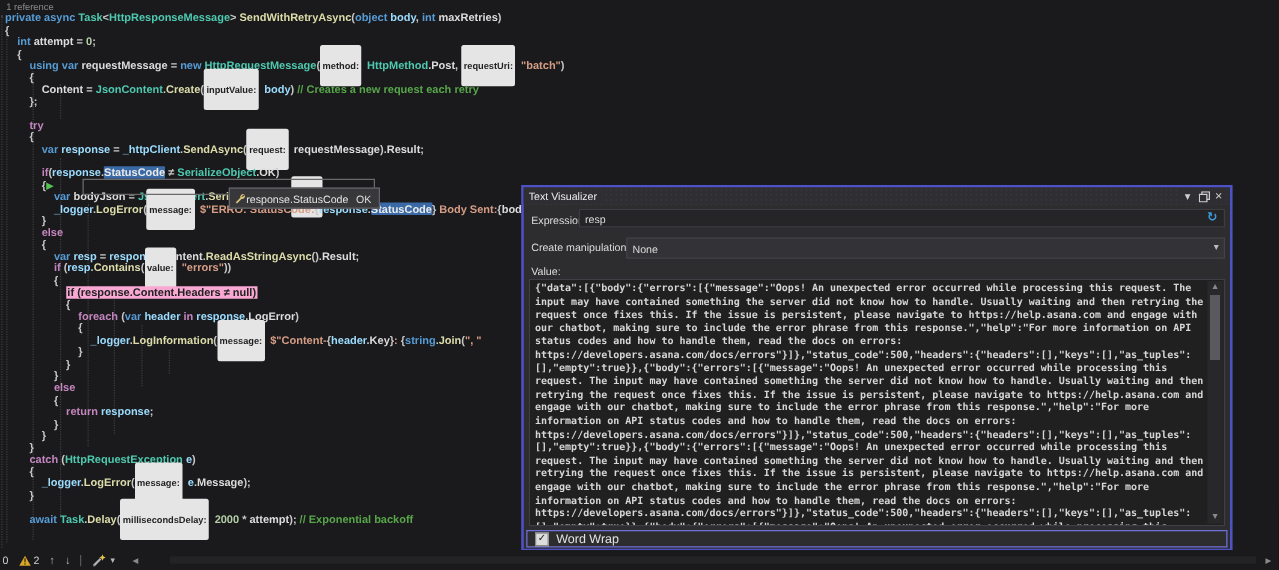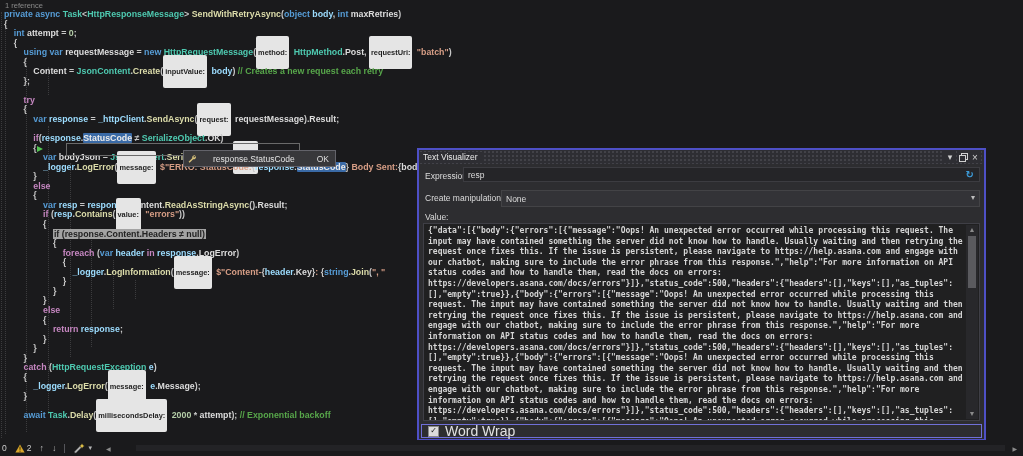--- a/index.html
+++ b/index.html
@@ -9,31 +9,31 @@
   
   #code-layer{position:absolute;left:4px;top:10px;z-index:1;}
   .cline{height:9.55px;line-height:9.55px;white-space:pre;
          font-family:Liberation Sans, sans-serif;font-size:8.8px;font-weight:600;color:#d4d4d4;}
   .tk-k{color:#569cd6;} .tk-c{color:#c586c0;} .tk-t{color:#4ec9b0;} .tk-m{color:#dcdcaa;}
   .tk-v{color:#9cdcfe;} .tk-i{color:#dcdcdc;} .tk-s{color:#d69d85;} .tk-n{color:#b5cea8;}
   .tk-o{color:#c8c8c8;} .tk-cm{color:#57a64a;}
   .tk-h{background:#e5e5e5;color:#1f1f1f;border-radius:2px;padding:12px 2px;margin-right:2px;
         font-size:7.4px;font-weight:700;}
   .tk-sel{background:#3a6aa6;color:#eaeaea;border-radius:1px;}
-  .tk-cur{background:#a3a3a3;color:#222;padding:0 1px;}
+  .tk-cur{background:#f9a8d4;color:#222;padding:0 1px;}
   #ref-label{position:absolute;left:5px;top:1px;font-size:7.5px;color:#8a8a8a;z-index:1;}
   .iguide{position:absolute;width:0;border-left:1px dotted #3c3c3e;z-index:0;}
   #stmt-box{position:absolute;left:66px;top:143px;width:232px;height:11px;
             border:1px solid #6a6a6a;z-index:2;pointer-events:none;}
   #cur-arrow{position:absolute;left:37px;top:146px;width:0;height:0;z-index:2;
              border-left:6px solid #52c452;border-top:3.5px solid transparent;border-bottom:3.5px solid transparent;}
 
   
   #datatip{position:absolute;left:183px;top:150px;height:15px;z-index:5;display:flex;align-items:center;
-           background:#38383b;border:1px solid #63636a;padding:0 6px 0 3px;gap:16px;
+           background:#38383b;border:1px solid #63636a;padding:0 6px 0 3px;gap:0;
            font-size:8.5px;color:#e4e4e4;white-space:nowrap;}
   #datatip .val{margin-left:6px;color:#dcdcdc;}
 
   
   #dialog{position:absolute;left:417px;top:148px;width:569px;height:293px;z-index:10;
           background:#2d2d30;border:2px solid #4e50c6;box-sizing:border-box;}
   #dlg-title{position:relative;height:14px;background:#2e2e33;
              background-image:radial-gradient(#44444a 0.7px,transparent 0.8px);background-size:4px 4px;
              display:flex;align-items:center;text-align:right;}
   #dlg-title .txt{background:#2e2e33;padding:0 6px 0 4px;font-size:8.5px;color:#ececec;}
@@ -55,21 +55,21 @@
               font-family:"DejaVu Sans Mono","Liberation Mono",monospace;font-size:8px;font-weight:600;
               line-height:10.6px;color:#d6d6d6;white-space:pre-wrap;overflow-wrap:anywhere;word-break:break-word;overflow:hidden;}
   #vscroll{position:absolute;right:1px;top:1px;bottom:1px;width:12px;background:#28282b;}
   #vscroll .arr{position:absolute;left:0;width:12px;height:10px;color:#8a8a8a;font-size:7px;text-align:center;line-height:10px;}
   #vscroll .up{top:0;} #vscroll .dn{bottom:0;}
   #vscroll .thumb{position:absolute;left:2px;top:11px;width:8px;height:52px;background:#5a5a5e;}
   #wordwrap-row{position:absolute;left:2px;right:2px;bottom:1px;height:14px;border:1px solid #7070d8;
                 box-sizing:border-box;display:flex;align-items:center;gap:6px;padding-left:6px;}
   #ww-box{width:9px;height:9px;background:#dcdcdc;border:1px solid #8a8a8a;color:#151515;
           font-size:8px;line-height:8px;text-align:center;}
-  #ww-label{font-size:14px;color:#e2e2e2;}
+  #ww-label{font-size:10px;color:#e2e2e2;}
 
   
   #bottom-bar{position:absolute;left:0;bottom:0;width:1023px;height:16px;background:#1a1a1c;z-index:20;
               display:flex;align-items:center;font-size:8.5px;color:#cfcfcf;}
   #bottom-bar .it{margin-left:8px;display:flex;align-items:center;gap:2px;}
   #err-zero{margin-left:2px;}
   .nav-arr{color:#b8b8b8;font-size:9px;}
   .sep{width:1px;height:9px;background:#55555a;margin-left:8px;}
   #hs-left{margin-left:14px;color:#8a8a8a;font-size:6px;}
   #hs-right{position:absolute;right:6px;color:#8a8a8a;font-size:6px;}

